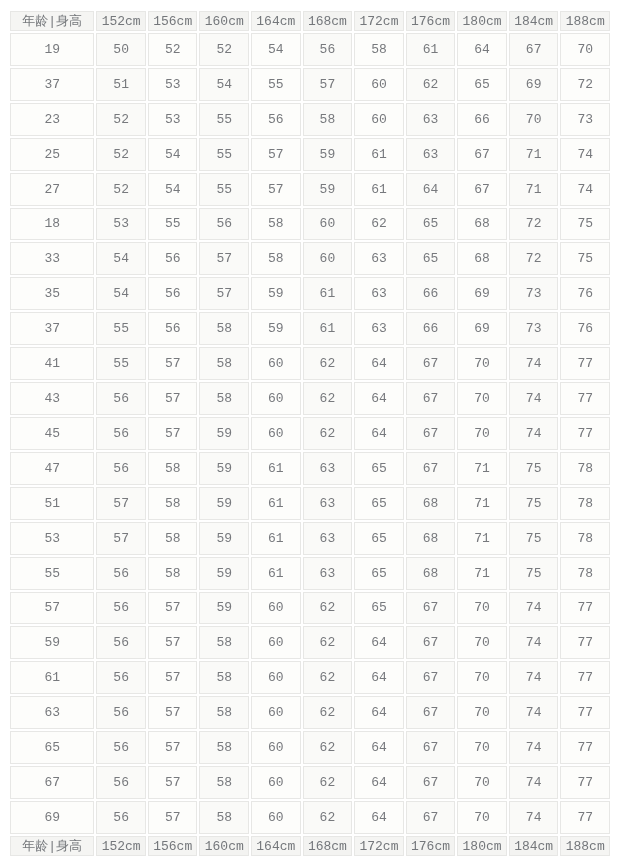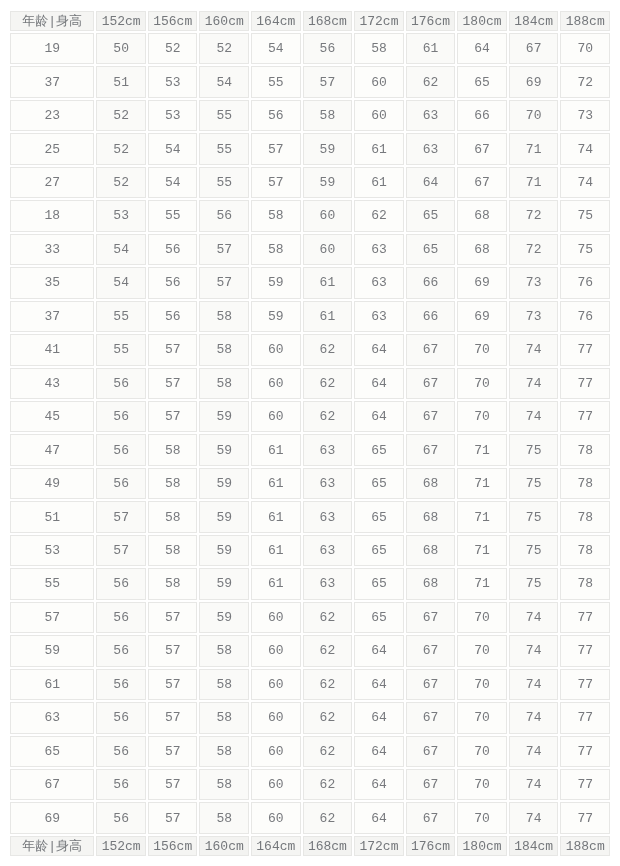--- a/index.html
+++ b/index.html
@@ -231,33 +231,20 @@
           <td>59</td>
           <td>61</td>
           <td>63</td>
           <td>65</td>
           <td>67</td>
           <td>71</td>
           <td>75</td>
           <td>78</td>
         </tr>
         <tr>
-          <td>49</td>
-          <td>56</td>
-          <td>58</td>
-          <td>59</td>
-          <td>61</td>
-          <td>63</td>
-          <td>65</td>
-          <td>68</td>
-          <td>71</td>
-          <td>75</td>
-          <td>78</td>
-        </tr>
-        <tr>
           <td>51</td>
           <td>57</td>
           <td>58</td>
           <td>59</td>
           <td>61</td>
           <td>63</td>
           <td>65</td>
           <td>68</td>
           <td>71</td>
           <td>75</td>

